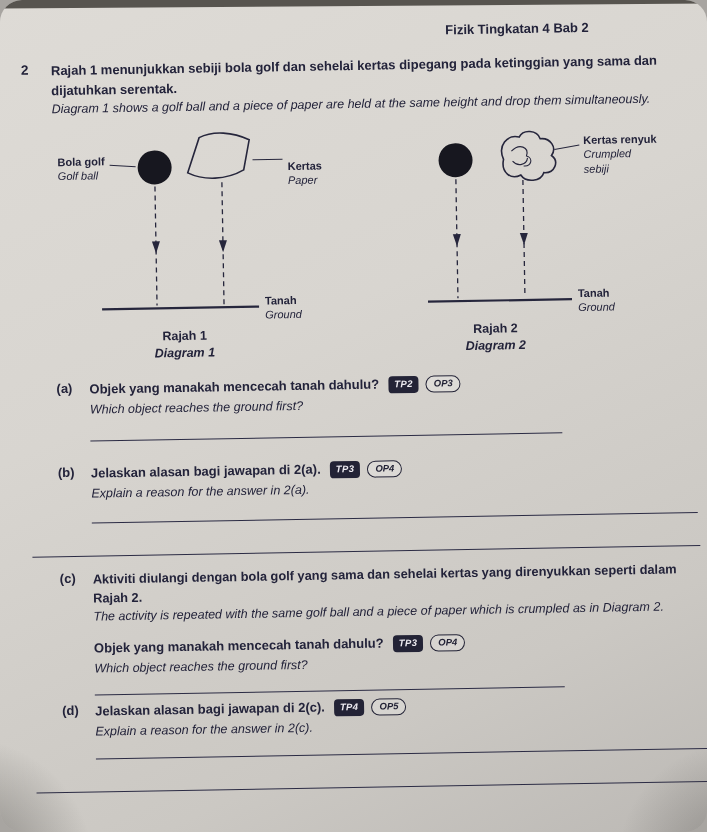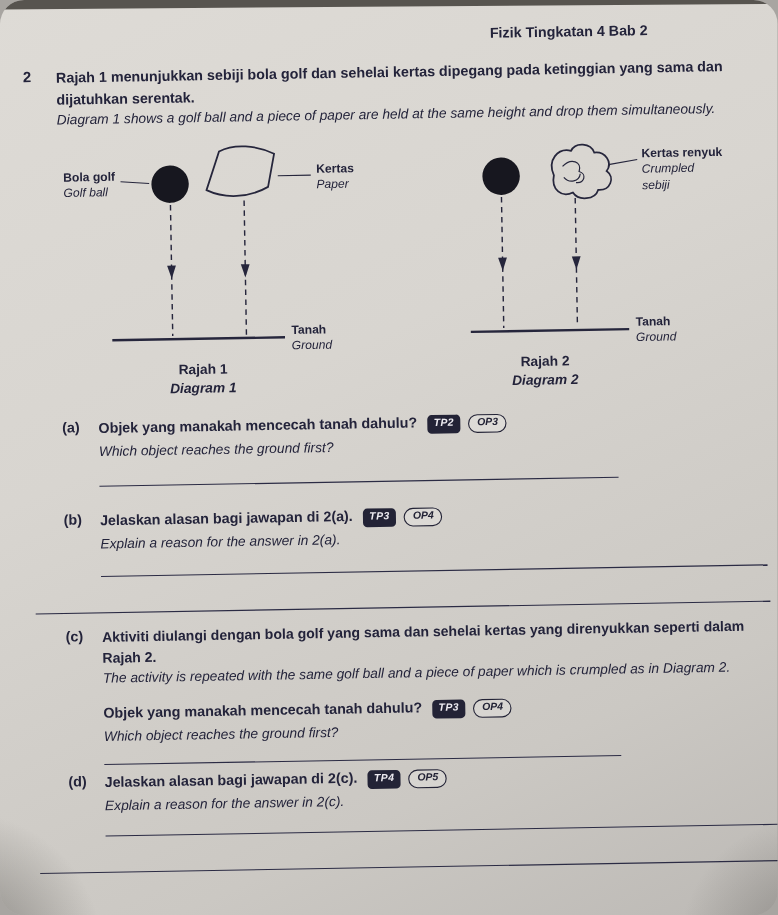--- a/index.html
+++ b/index.html
@@ -86,21 +86,21 @@
         <line class="dash" x1="103" y1="63" x2="103" y2="182"></line>
         <polygon class="arrow" points="99,118 107,118 103,130"></polygon>
         <line class="dash" x1="170" y1="60" x2="170" y2="182"></line>
         <polygon class="arrow" points="166,118 174,118 170,130"></polygon>
         <line class="ground" x1="48" y1="185" x2="205" y2="185"></line>
       </svg>
       <div class="dlabel" style="left:6px; top:30px; width:54px;">
         <span class="my2">Bola golf</span>
         <span class="en2">Golf ball</span>
       </div>
-      <div class="dlabel" style="left:236px; top:26px; width:60px;">
+      <div class="dlabel" style="left:236px; top:38px; width:60px;">
         <span class="my2">Kertas</span>
         <span class="en2">Paper</span>
       </div>
       <div class="dlabel" style="left:211px; top:172px; width:60px;">
         <span class="my2">Tanah</span>
         <span class="en2">Ground</span>
       </div>
       <div class="caption" style="left:55px; top:205px; width:150px;">
         <span class="cmy">Rajah 1</span>
         <span class="cen">Diagram 1</span>

